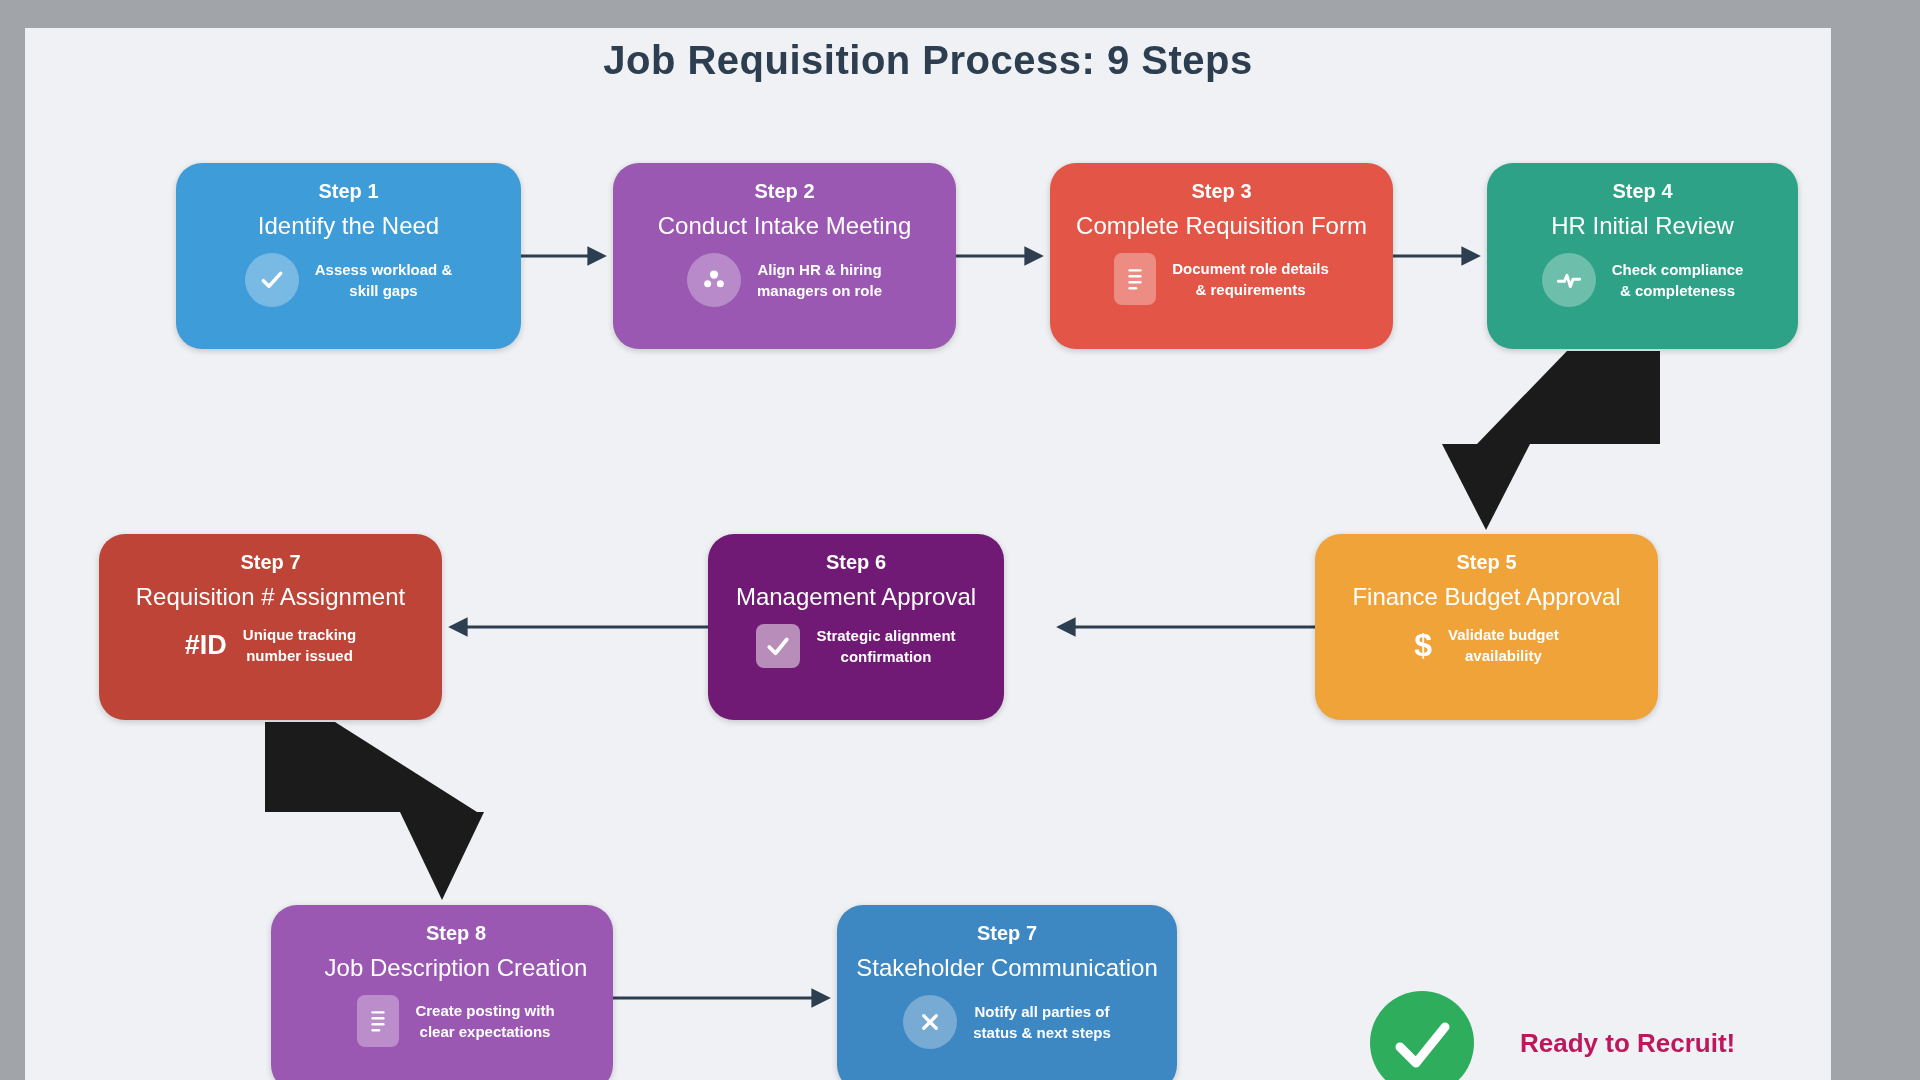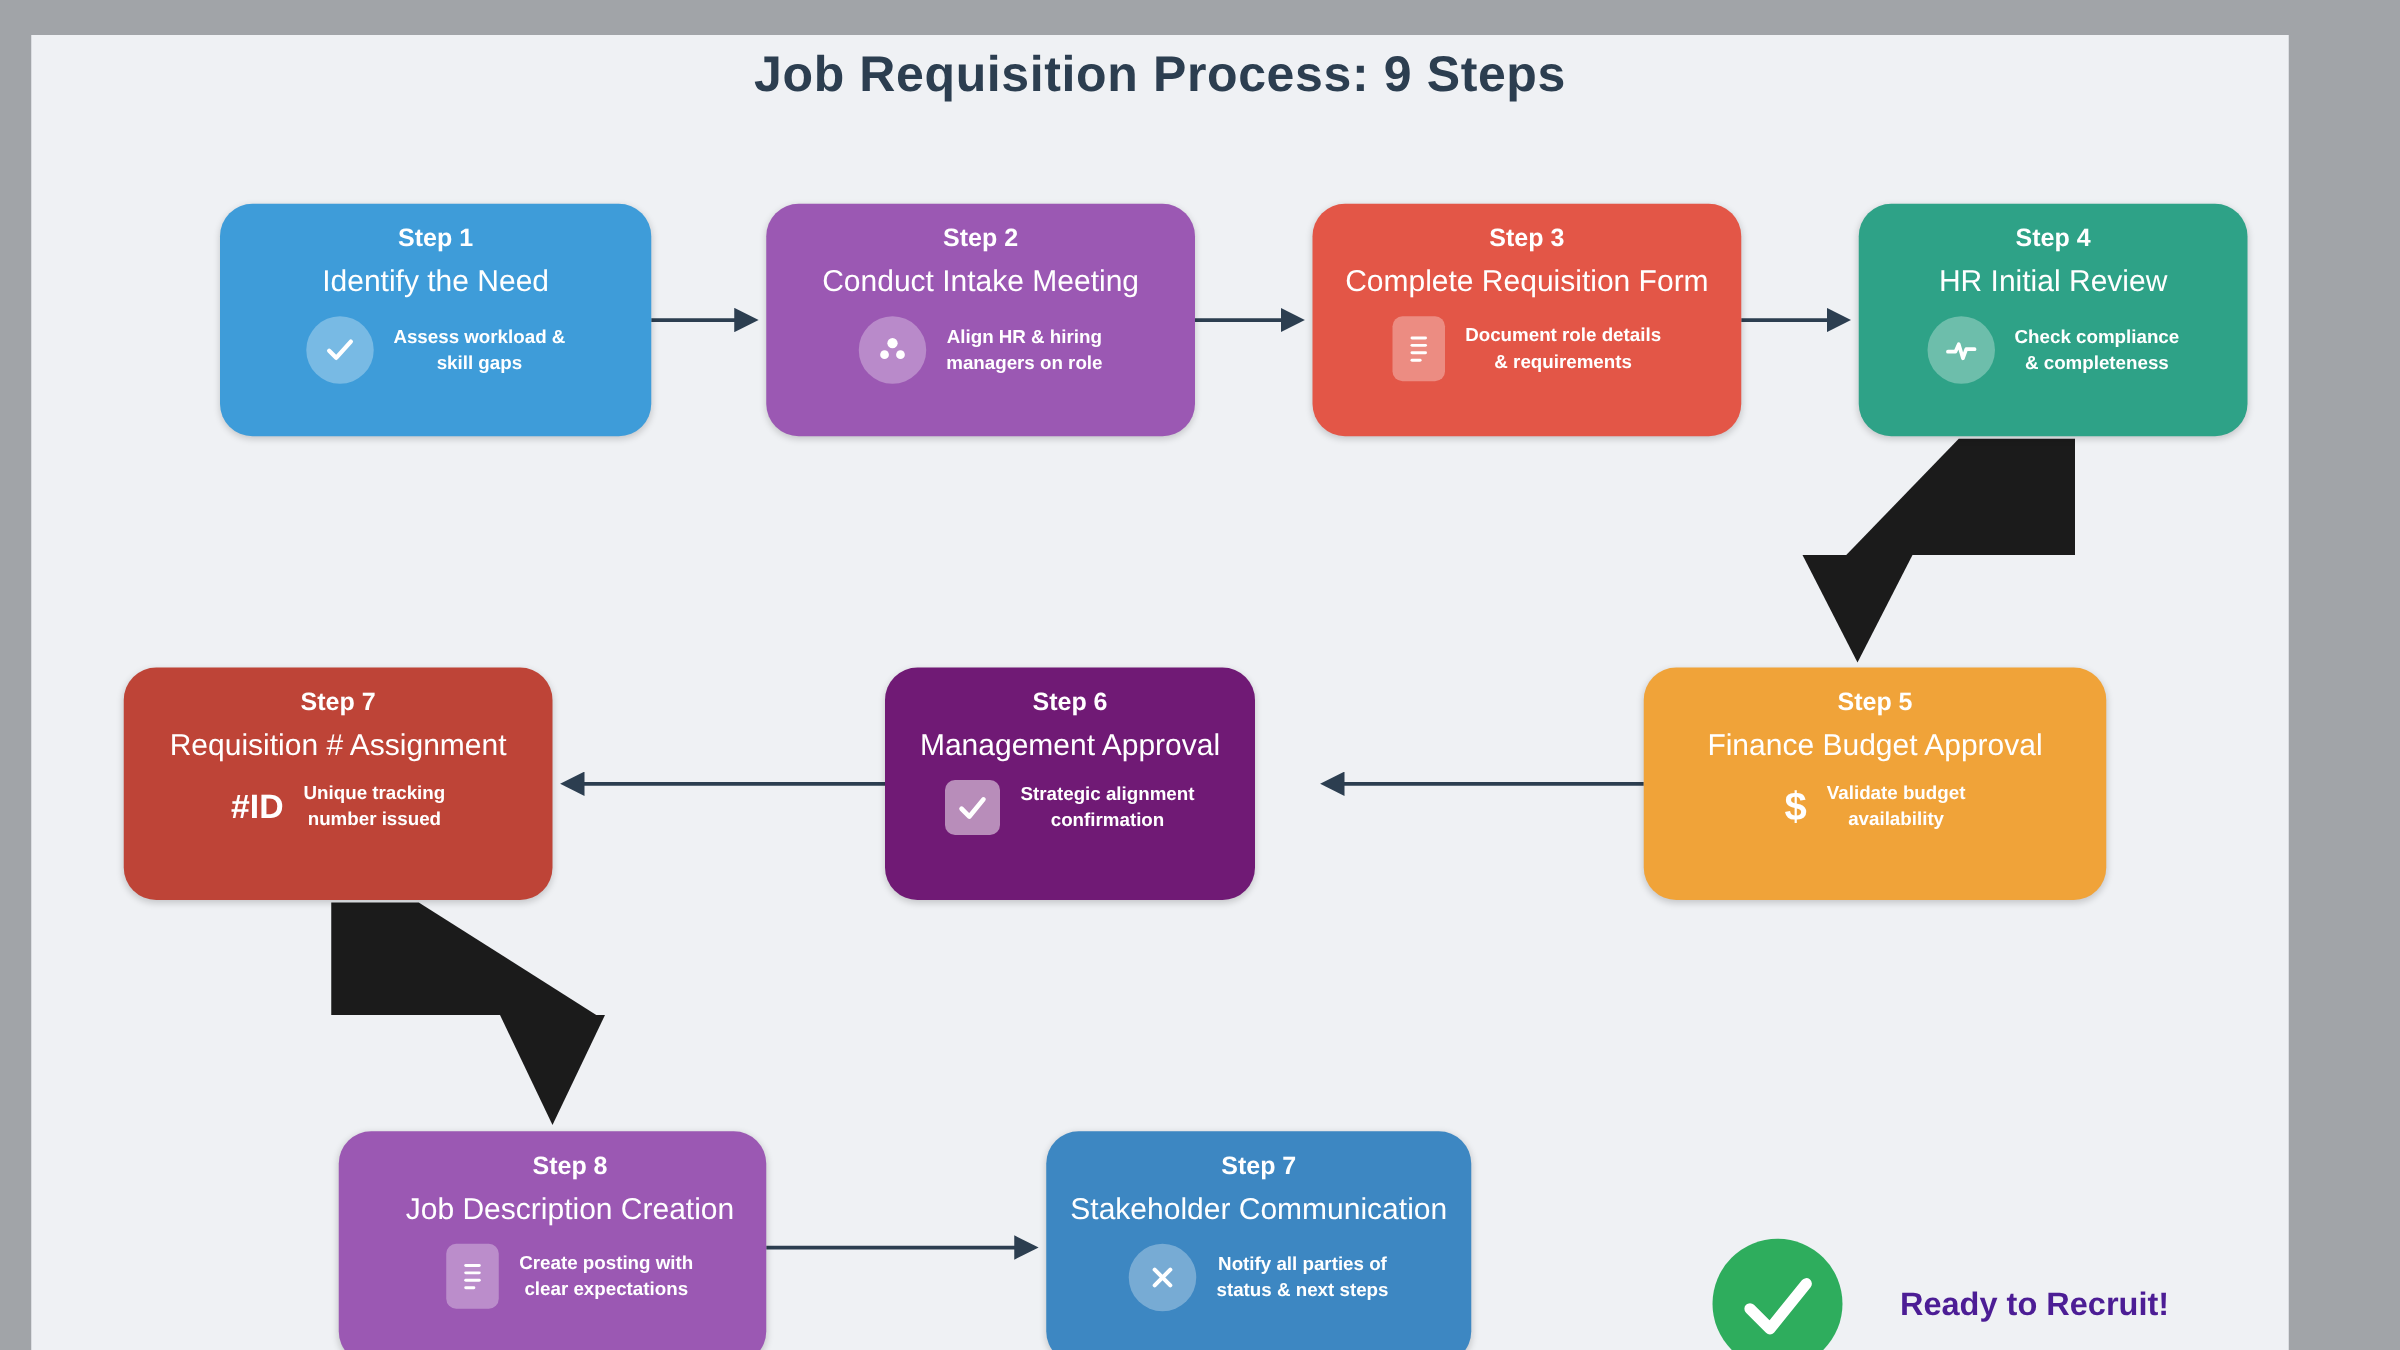--- a/index.html
+++ b/index.html
@@ -162,21 +162,21 @@
             <polyline points="4,13 8.5,13 10.5,8.5 13,17 15,11.5 20,11.5" fill="none" stroke="#fff" stroke-width="2.2" stroke-linecap="round" stroke-linejoin="round"></polyline>
           </svg>
       </span>
       <div class="step-desc">
         <div>Check compliance</div>
         <div>&amp; completeness</div>
       </div>
     </div>
   </div>
 
-  <div class="step-box" style="left: 1290px; top: 506px; width: 370px; background-color: rgb(240, 163, 57);">
+  <div class="step-box" style="left: 1290px; top: 506px; width: 343px; background-color: rgb(240, 163, 57);">
     <div class="step-label">Step 5</div>
     <div class="step-title">Finance Budget Approval</div>
     <div class="step-body">
       <span class="icon-text dollar">$</span>
       <div class="step-desc">
         <div>Validate budget</div>
         <div>availability</div>
       </div>
     </div>
   </div>
@@ -244,16 +244,16 @@
       </div>
     </div>
   </div>
 
   <div class="footer">
     <div class="footer-circle" style="background-color: rgb(46, 173, 93);">
       <svg viewBox="0 0 104 104" width="104" height="104">
           <path d="M30 56 L46 72 L75 36" fill="none" stroke="#fff" stroke-width="9" stroke-linecap="round" stroke-linejoin="round"></path>
         </svg>
     </div>
-    <div class="footer-label" style="color: #4c1d95;">Ready to Recruit!</div>
+    <div class="footer-label" style="color: #be185d;">Ready to Recruit!</div>
   </div>
 
 </div>
 
 </body></html>

